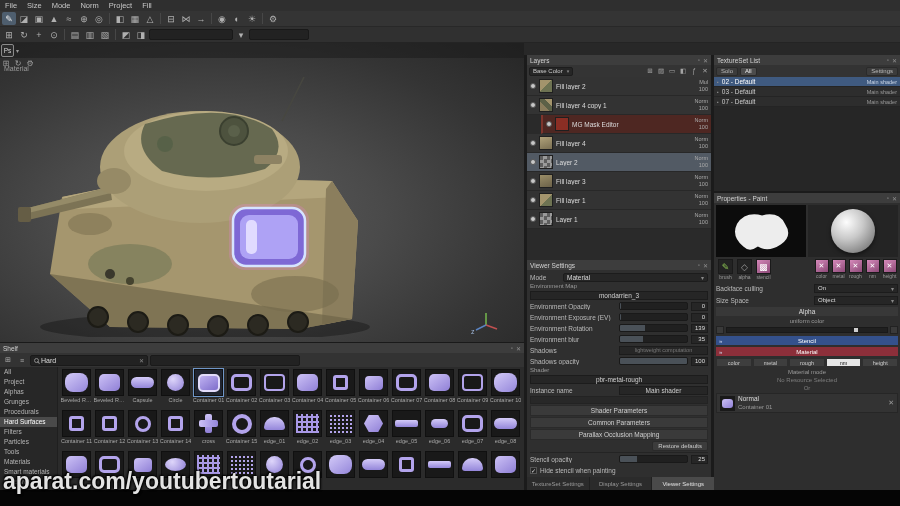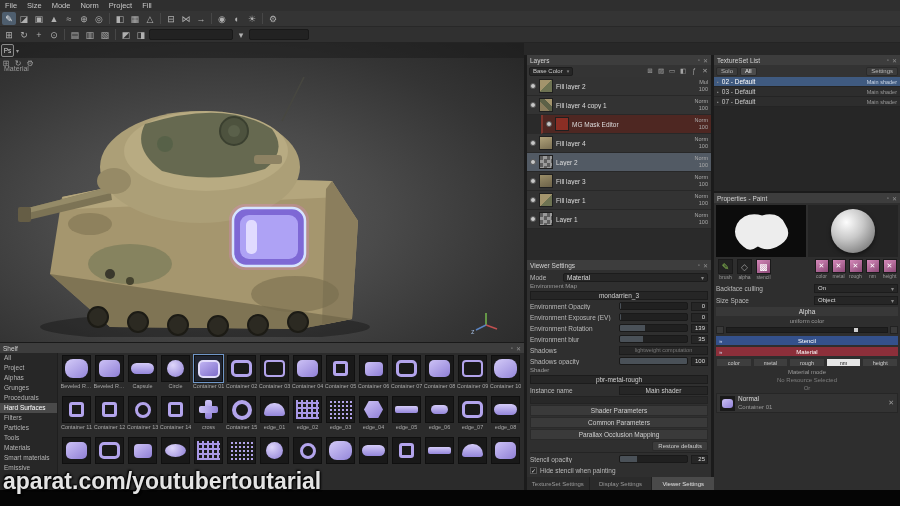--- a/index.html
+++ b/index.html
@@ -297,20 +297,32 @@
   </div>
 
   <div class="shelf">
     <div class="panel-header">
       <span>Shelf</span>
       <span class="ph-icons">
         <span>▫</span>
         <span>✕</span>
       </span>
     </div>
+    <div class="shelf-toolbar">
+      <span class="tbtn sm">⊞</span>
+      <span class="tbtn sm">≡</span>
+      <div class="shelf-search">
+        <span class="search-icon"></span>
+        <input class="shelf-input" value="Hard" style="">
+        <span class="clear">✕</span>
+      </div>
+      <div class="shelf-search wide">
+        <input class="shelf-input" style="">
+      </div>
+    </div>
     <div class="shelf-body">
       <div class="shelf-cats">
         <div class="cat">All</div>
           <div class="cat">Project</div>
           <div class="cat">Alphas</div>
           <div class="cat">Grunges</div>
           <div class="cat">Procedurals</div>
           <div class="cat selected">Hard Surfaces</div>
           <div class="cat">Filters</div>
           <div class="cat">Particles</div>

